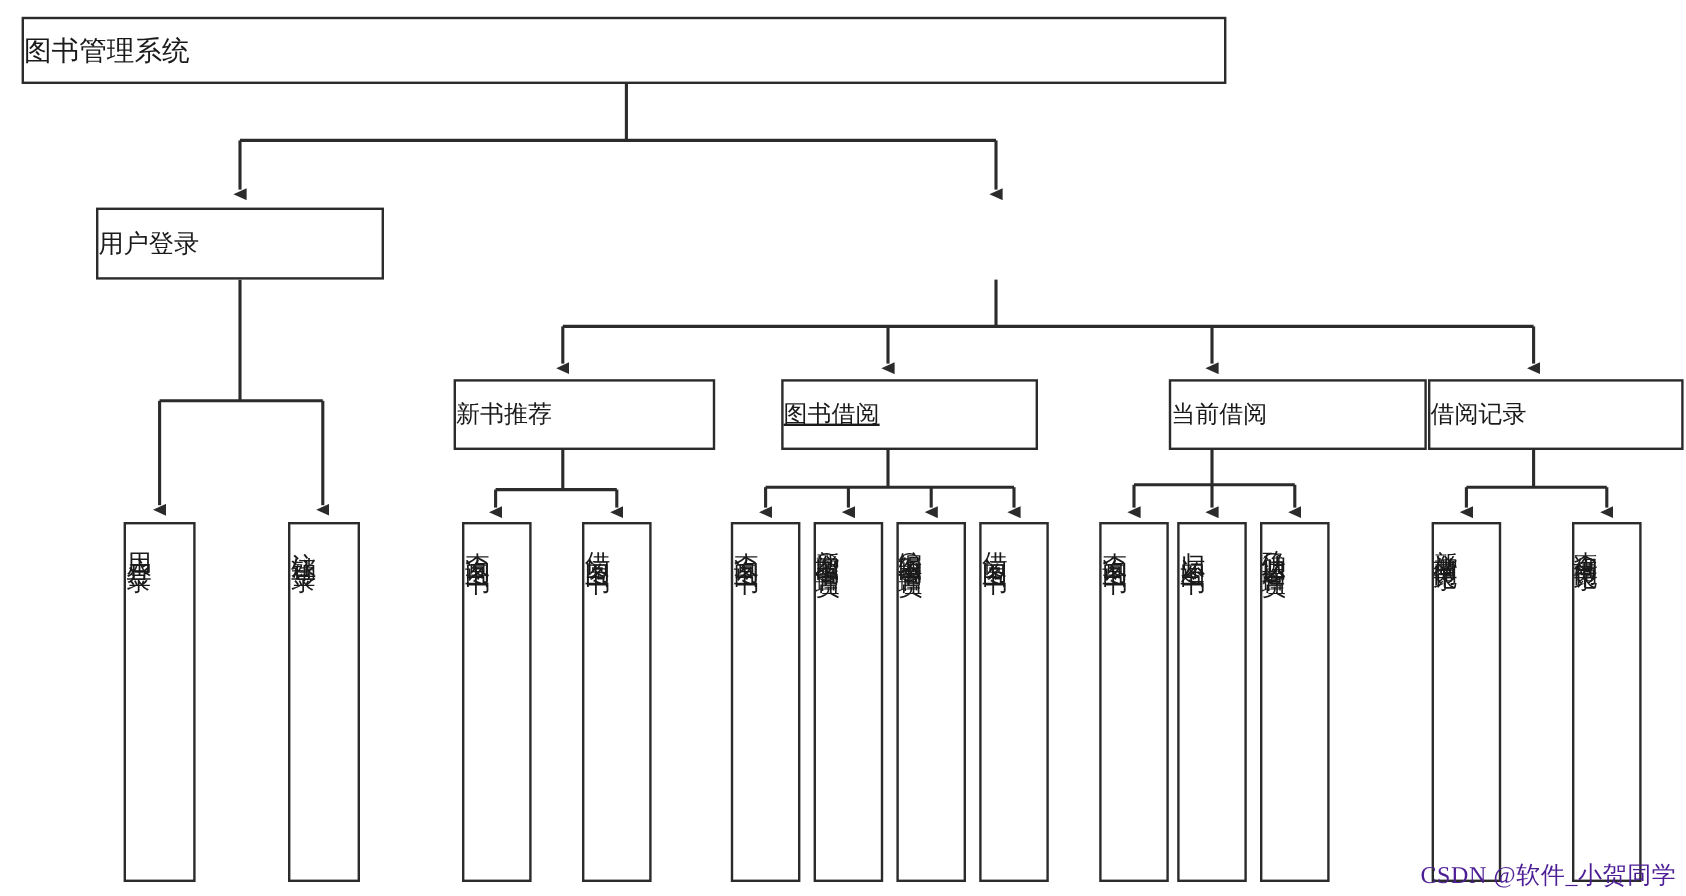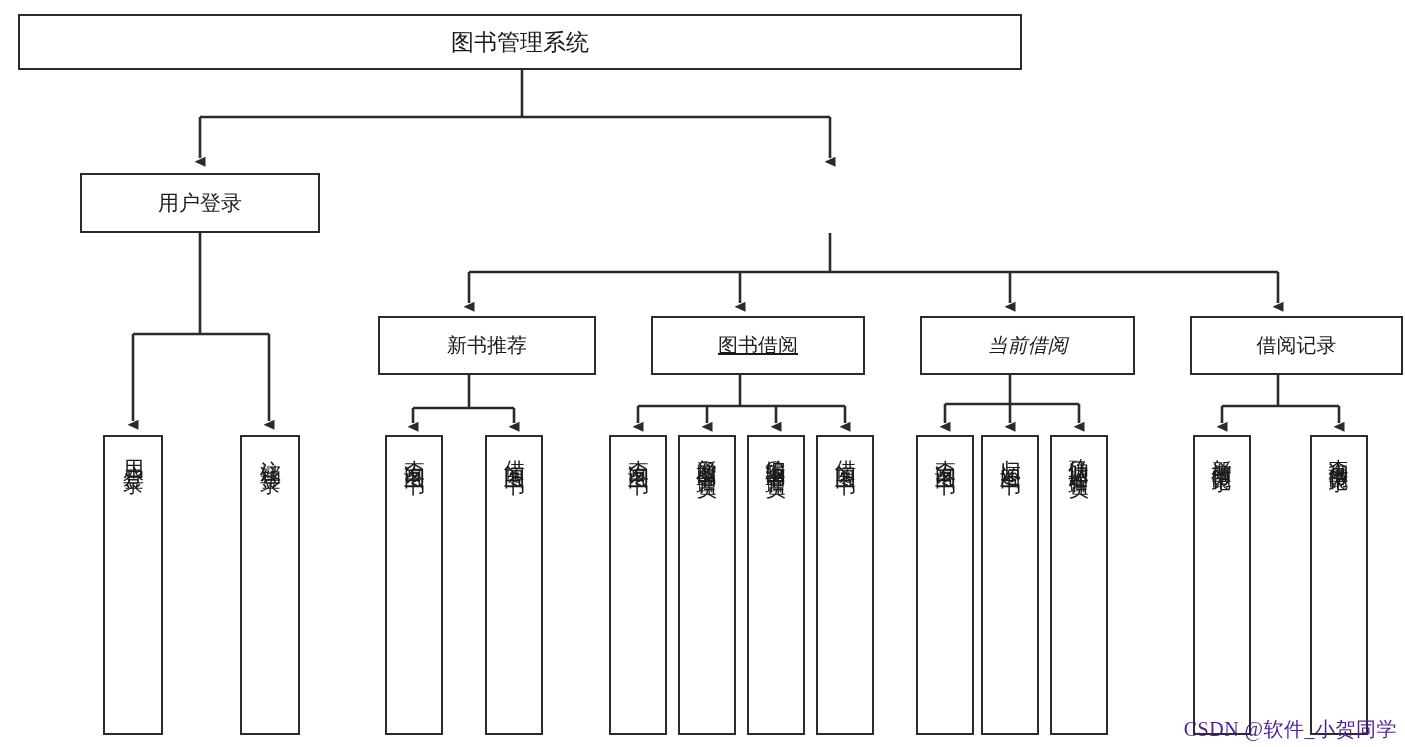--- a/index.html
+++ b/index.html
@@ -24,21 +24,21 @@
     width: 1405px;
     height: 747px;
   }
   .node {
     position: absolute;
     box-sizing: border-box;
     border: 2px solid #2b2b2b;
     background: #ffffff;
     display: flex;
     align-items: center;
-    justify-content: center;
+    justify-content: flex-start;
     color: #1a1a1a;
   }
   .node.root {
     font-size: 23px;
   }
   .node.lvl2 {
     font-size: 21px;
   }
   .node.lvl3 {
     font-size: 20px;
@@ -134,21 +134,21 @@
   <div class="node lvl2" style="left:80px; top:173px; width:240px; height:60px;">
     <span>用户登录</span>
   </div>
 
   <div class="node lvl3" style="left:360px; top:316px; width:218px; height:59px;">
     <span>新书推荐</span>
   </div>
   <div class="node lvl3" style="left:633px; top:316px; width:214px; height:59px;text-decoration:underline;">
     <span>图书借阅</span>
   </div>
-  <div class="node lvl3" style="left:902px; top:316px; width:215px; height:59px;font-style:italic;">
+  <div class="node lvl3" style="left:956px; top:316px; width:215px; height:59px;">
     <span>当前借阅</span>
   </div>
   <div class="node lvl3" style="left:1172px; top:316px; width:213px; height:59px;">
     <span>借阅记录</span>
   </div>
 
   <div class="node leaf" style="left:103px; top:435px; width:60px; height:300px;">
     <span class="vtext">用户登录</span>
   </div>
   <div class="node leaf" style="left:240px; top:435px; width:60px; height:300px;">

